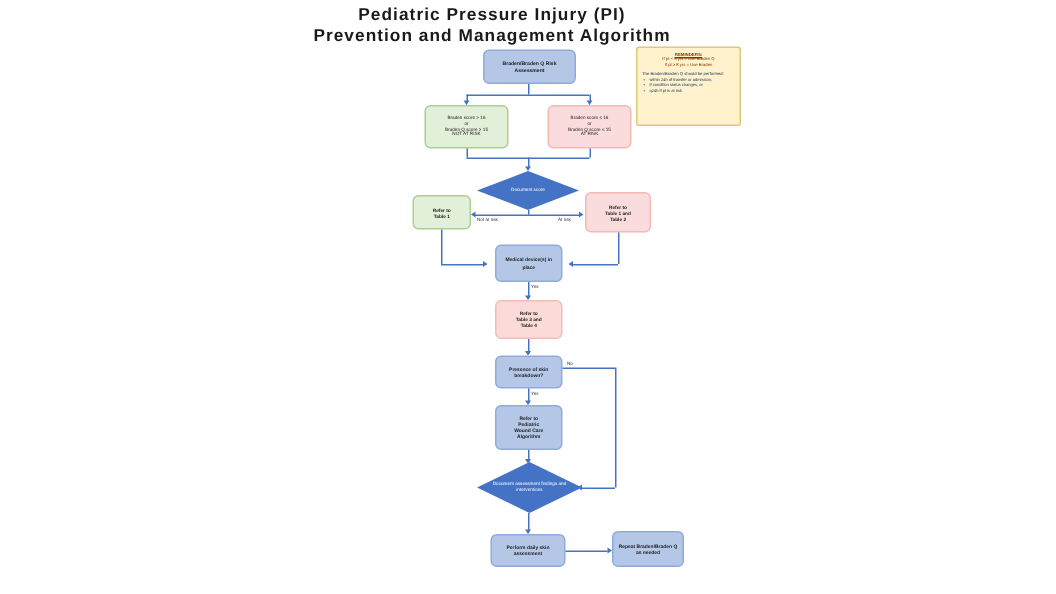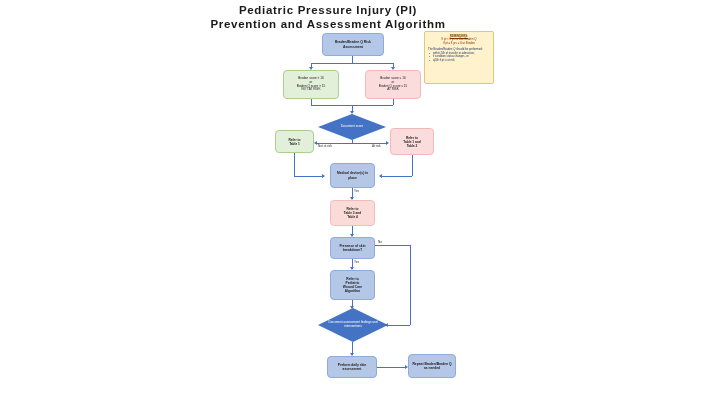--- a/index.html
+++ b/index.html
@@ -184,21 +184,21 @@
     white-space: nowrap;
   }
 </style>
 </head>
 <body>
 
 <div id="page">
 
   <div id="title-block">
     <div class="tline">Pediatric Pressure Injury (PI)</div>
-    <div class="tline">Prevention and Assessment Algorithm</div>
+    <div class="tline">Prevention and Management Algorithm</div>
   </div>
 
   <div id="legend">
     <div class="lg-title">REMINDERS:</div>
     <div class="lg-line">If pt &lt; 8 yrs = Use Braden Q</div>
     <div class="lg-line">If pt ≥ 8 yrs = Use Braden</div>
     <div class="lg-body">The Braden/Braden Q should be performed:</div>
     <ul>
       <li>within 24h of transfer or admission,</li>
       <li>if condition status changes, or</li>

